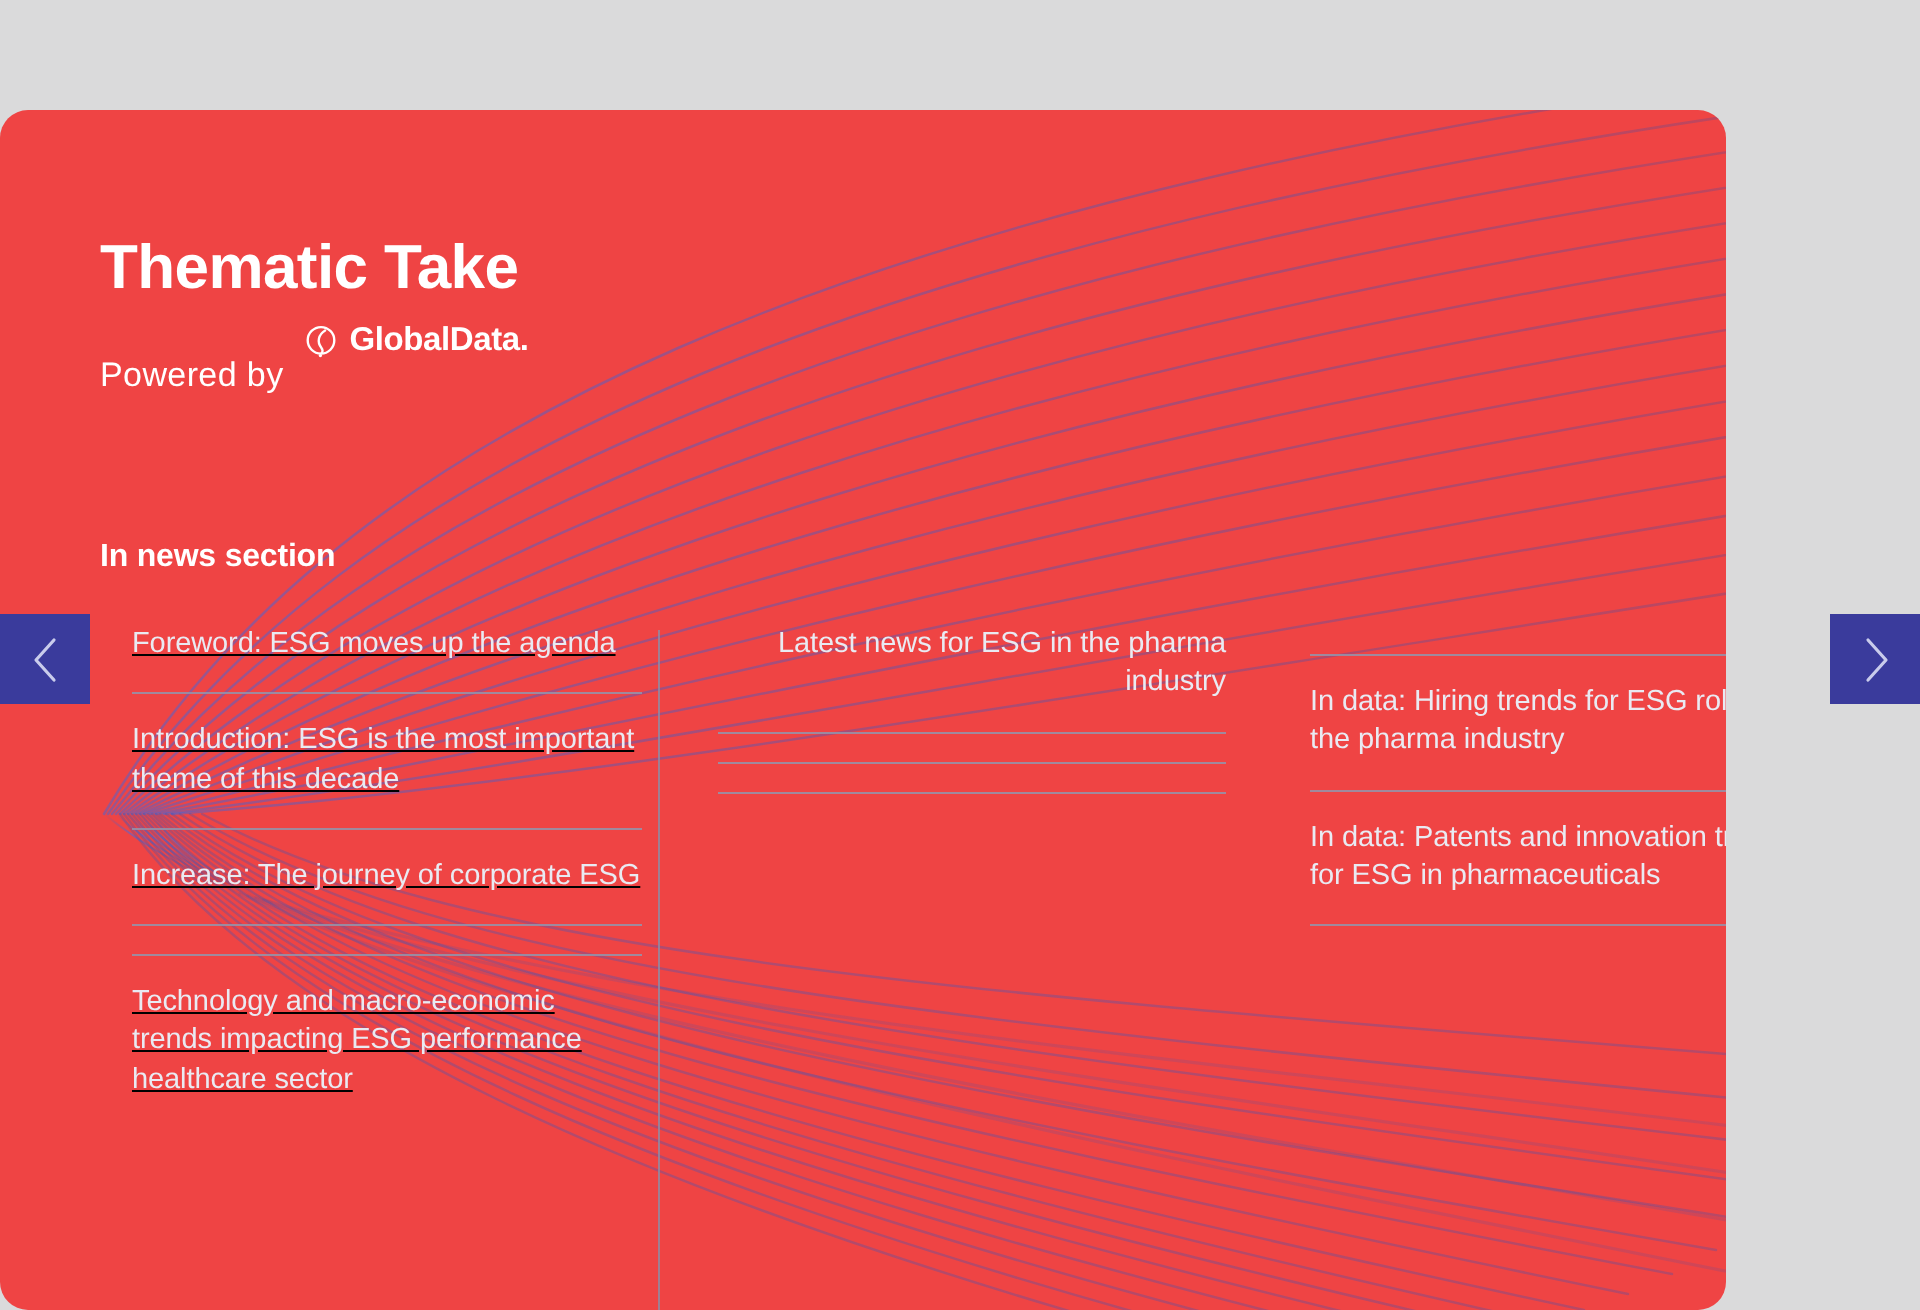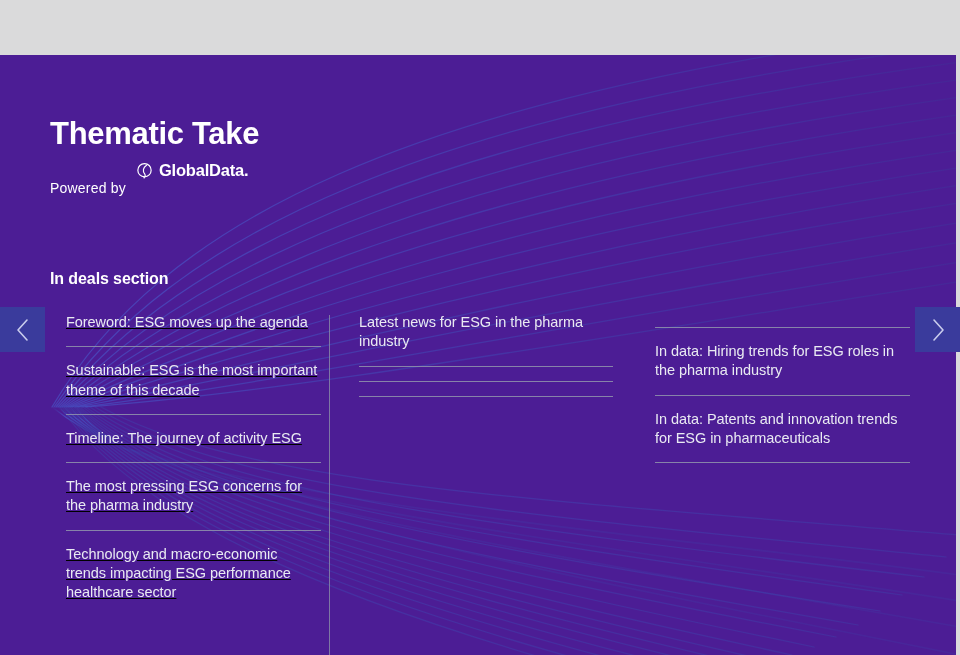--- a/index.html
+++ b/index.html
@@ -29,24 +29,25 @@
     left: 0; top: 0;
     width: 960px;
     height: 55px;
     background: #dadadb;
   }
 
   
   #slide {
     position: absolute;
     left: 0; top: 55px;
-    width: 956px;
+    width: 863px;
     height: 600px;
-    background: #4c1d95;
+    background: #ef4444;
     overflow: hidden;
+    border-radius: 14px;
   }
 
   
   #swirl {
     position: absolute;
     left: 0; top: 0;
     width: 960px;
     height: 600px;
     pointer-events: none;
   }
@@ -67,21 +68,21 @@
     margin: 0;
     white-space: nowrap;
   }
   #powered-row {
     display: flex;
     align-items: center;
     margin-top: 10px;
     height: 20px;
   }
   #powered-label {
-    font-size: 14px;
+    font-size: 17px;
     color: #ffffff;
     letter-spacing: 0.2px;
     margin-right: 9px;
     white-space: nowrap;
     margin-top: 34px;
   }
   #gd-logo {
     display: flex;
     align-items: center;
     text-align: center;
@@ -123,21 +124,21 @@
   }
   .column {
     position: relative;
     box-sizing: border-box;
   }
   .col-0 { width: 305px; padding-left: 66px; padding-right: 0; text-decoration: underline; }
   .col-1 { width: 300px; padding-left: 54px; padding-right: 0; }
   .col-2 { width: 305px; padding-left: 50px; padding-right: 0; }
 
   .col-inner { width: 255px; }
-  .col-1 .col-inner { width: 254px; }
+  .col-1 .col-inner { width: 254px; text-align: right; }
   .col-2 .col-inner { width: 255px; }
 
   .toc-item {
     display: block;
     color: #e9eaf2;
     font-size: 14.5px;
     line-height: 1.33;
     letter-spacing: -0.05px;
     text-decoration: none;
     padding-bottom: 0px;
@@ -274,43 +275,40 @@
           <svg id="gd-mark" viewBox="0 0 24 24" aria-hidden="true">
             <circle cx="12" cy="11.6" r="8.4" fill="none" stroke="#ffffff" stroke-width="1.5"></circle>
             <path d="M14.6 5.4 C10.2 8.2 9.4 12.6 12.2 16.2 C13.1 17.4 13.2 18.6 12.4 19.6" fill="none" stroke="#ffffff" stroke-width="1.5" stroke-linecap="round"></path>
             <circle cx="11.6" cy="21.2" r="1.05" fill="#ffffff"></circle>
           </svg>
           <span id="gd-word">GlobalData.</span>
         </span>
       </div>
     </div>
 
-    <h2 id="section-heading">In deals section</h2>
+    <h2 id="section-heading">In news section</h2>
 
     <div id="v-divider"></div>
 
     <div id="columns">
 
       <div class="column col-0">
         <div class="col-inner">
           <div class="toc-entry">
             <a class="toc-item">Foreword: ESG moves up the agenda</a>
           </div>
           <hr class="toc-sep">
           <div class="toc-entry">
-            <a class="toc-item">Sustainable: ESG is the most important theme of this decade</a>
-          </div>
-          <hr class="toc-sep">
-          <div class="toc-entry">
-            <a class="toc-item">Timeline: The journey of activity ESG</a>
-          </div>
-          <hr class="toc-sep">
-          <div class="toc-entry">
-            <a class="toc-item">The most pressing ESG concerns for the pharma industry</a>
-          </div>
+            <a class="toc-item">Introduction: ESG is the most important theme of this decade</a>
+          </div>
+          <hr class="toc-sep">
+          <div class="toc-entry">
+            <a class="toc-item">Increase: The journey of corporate ESG</a>
+          </div>
+          <hr class="toc-sep">
           <hr class="toc-sep">
           <div class="toc-entry">
             <a class="toc-item">Technology and macro-economic trends impacting ESG performance healthcare sector</a>
           </div>
         </div>
       </div>
 
       <div class="column col-1">
         <div class="col-inner">
           <div class="toc-entry">

